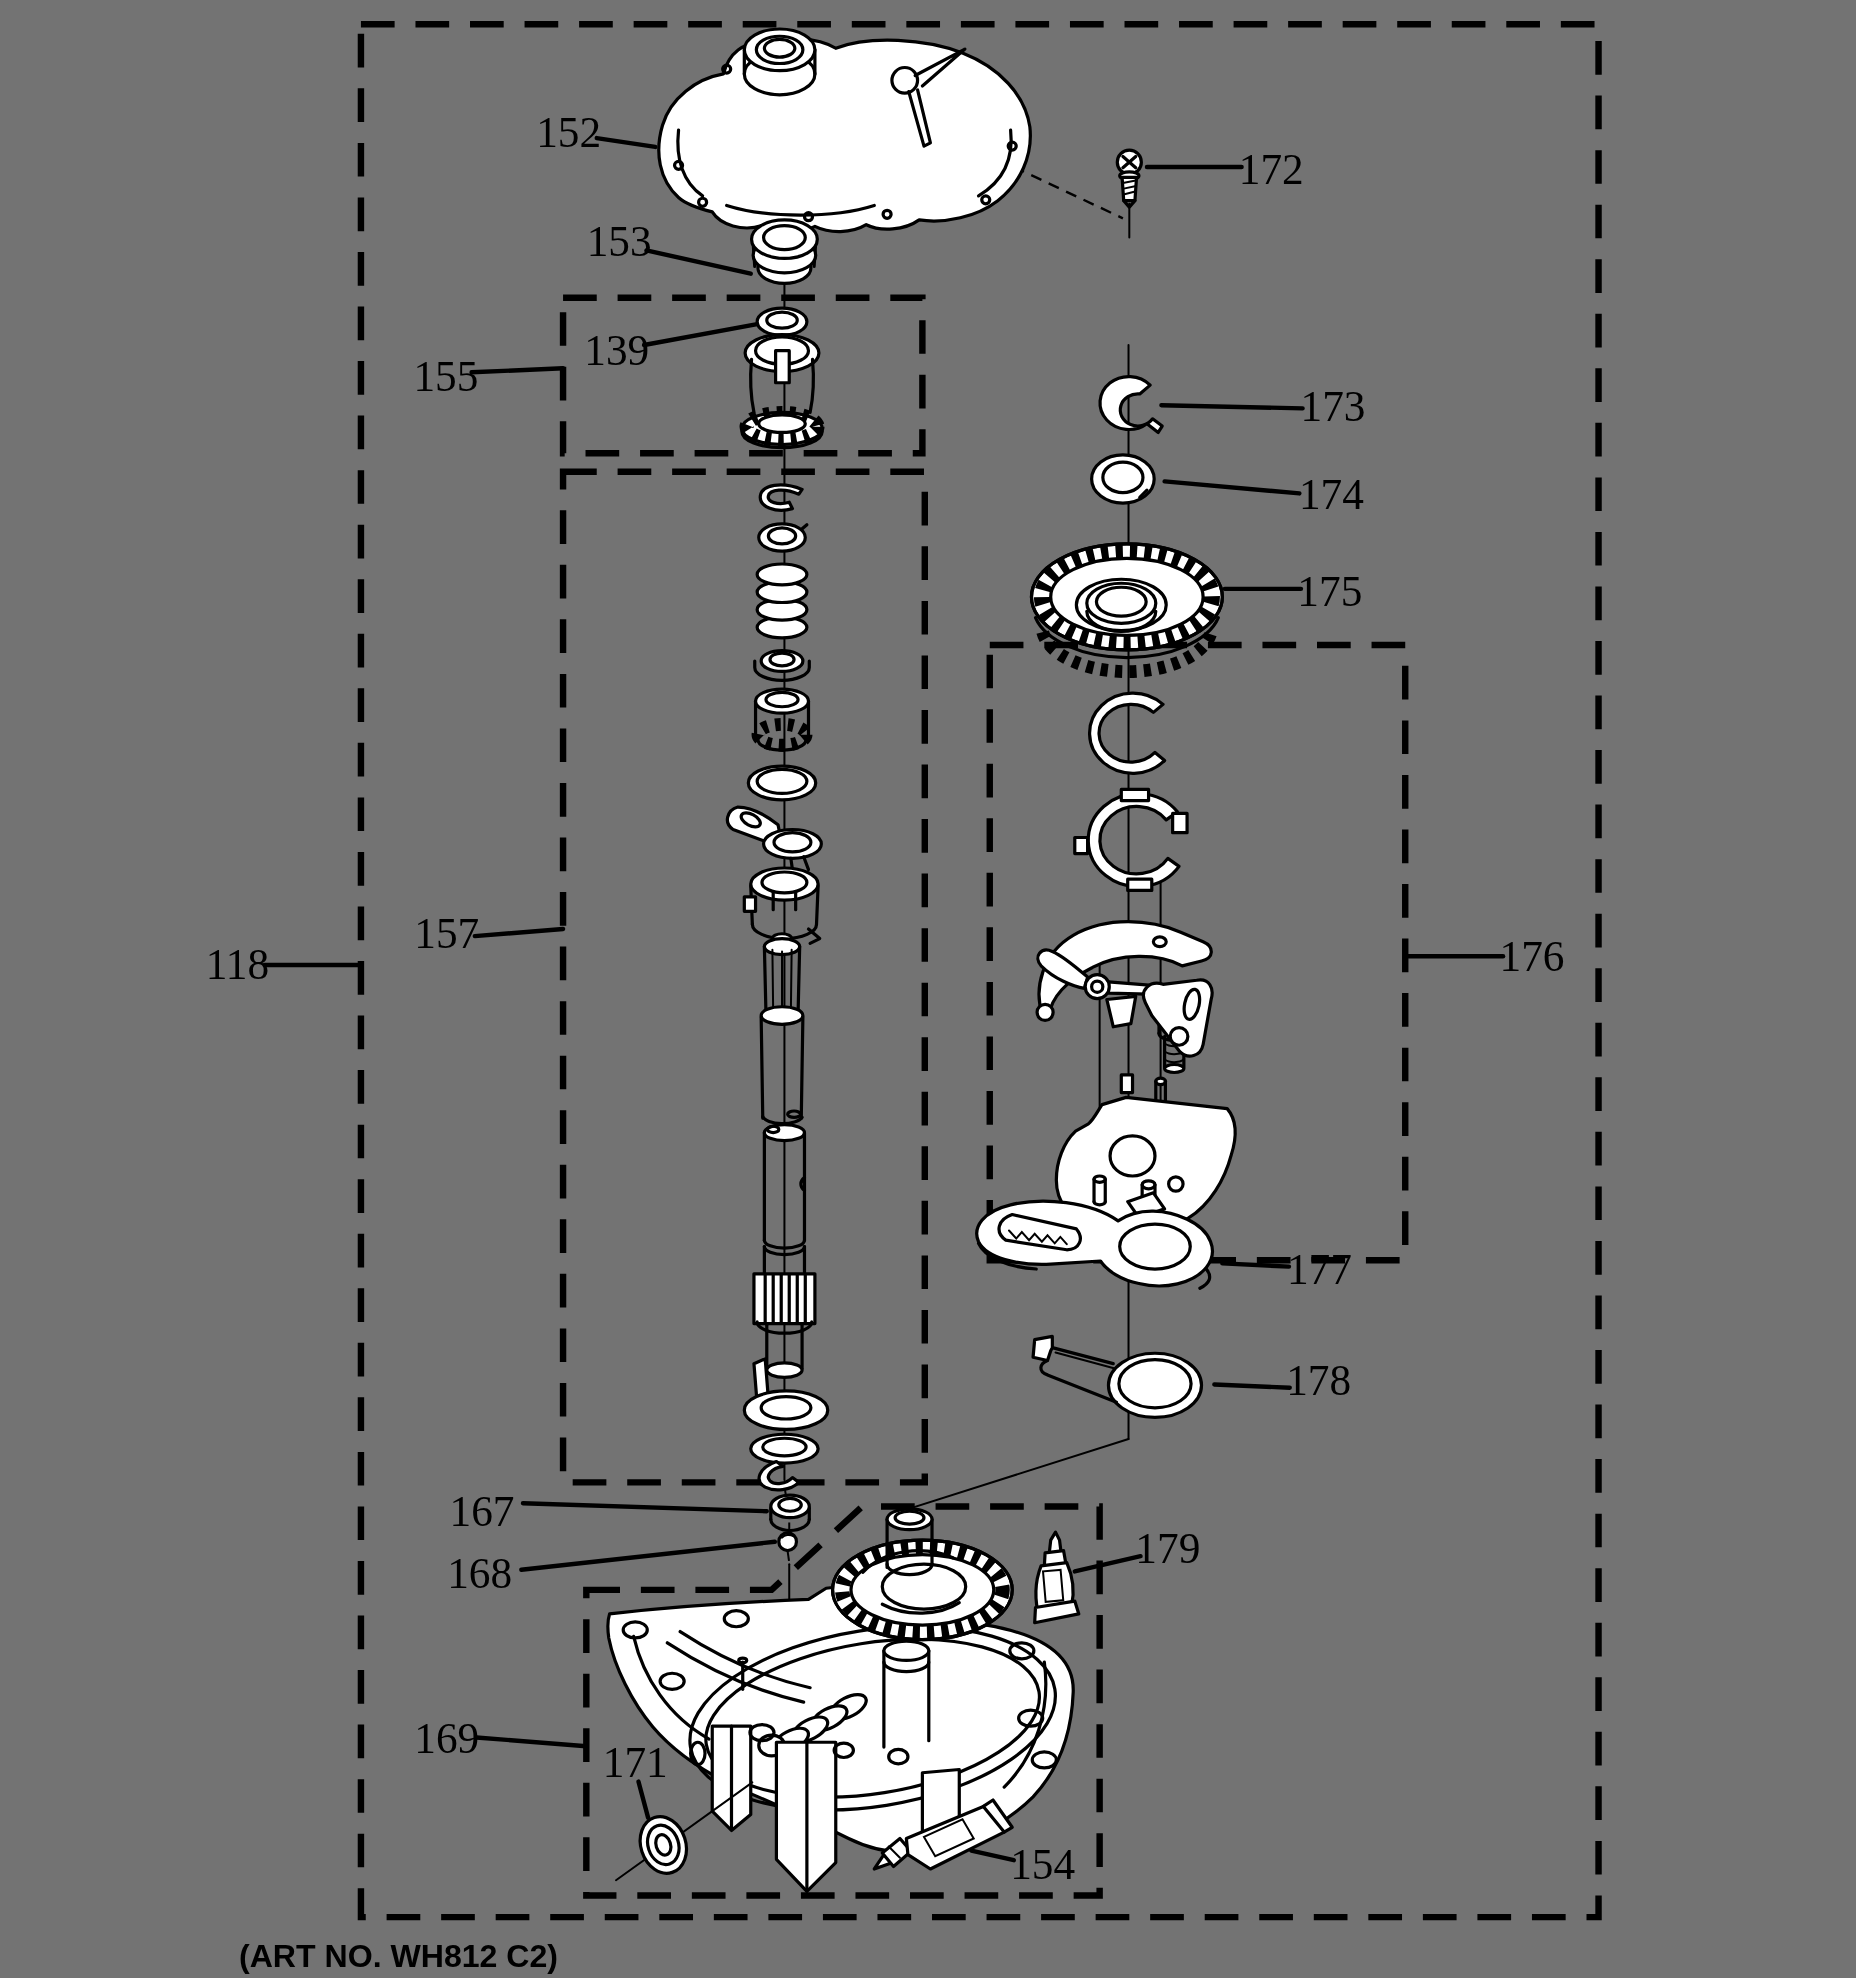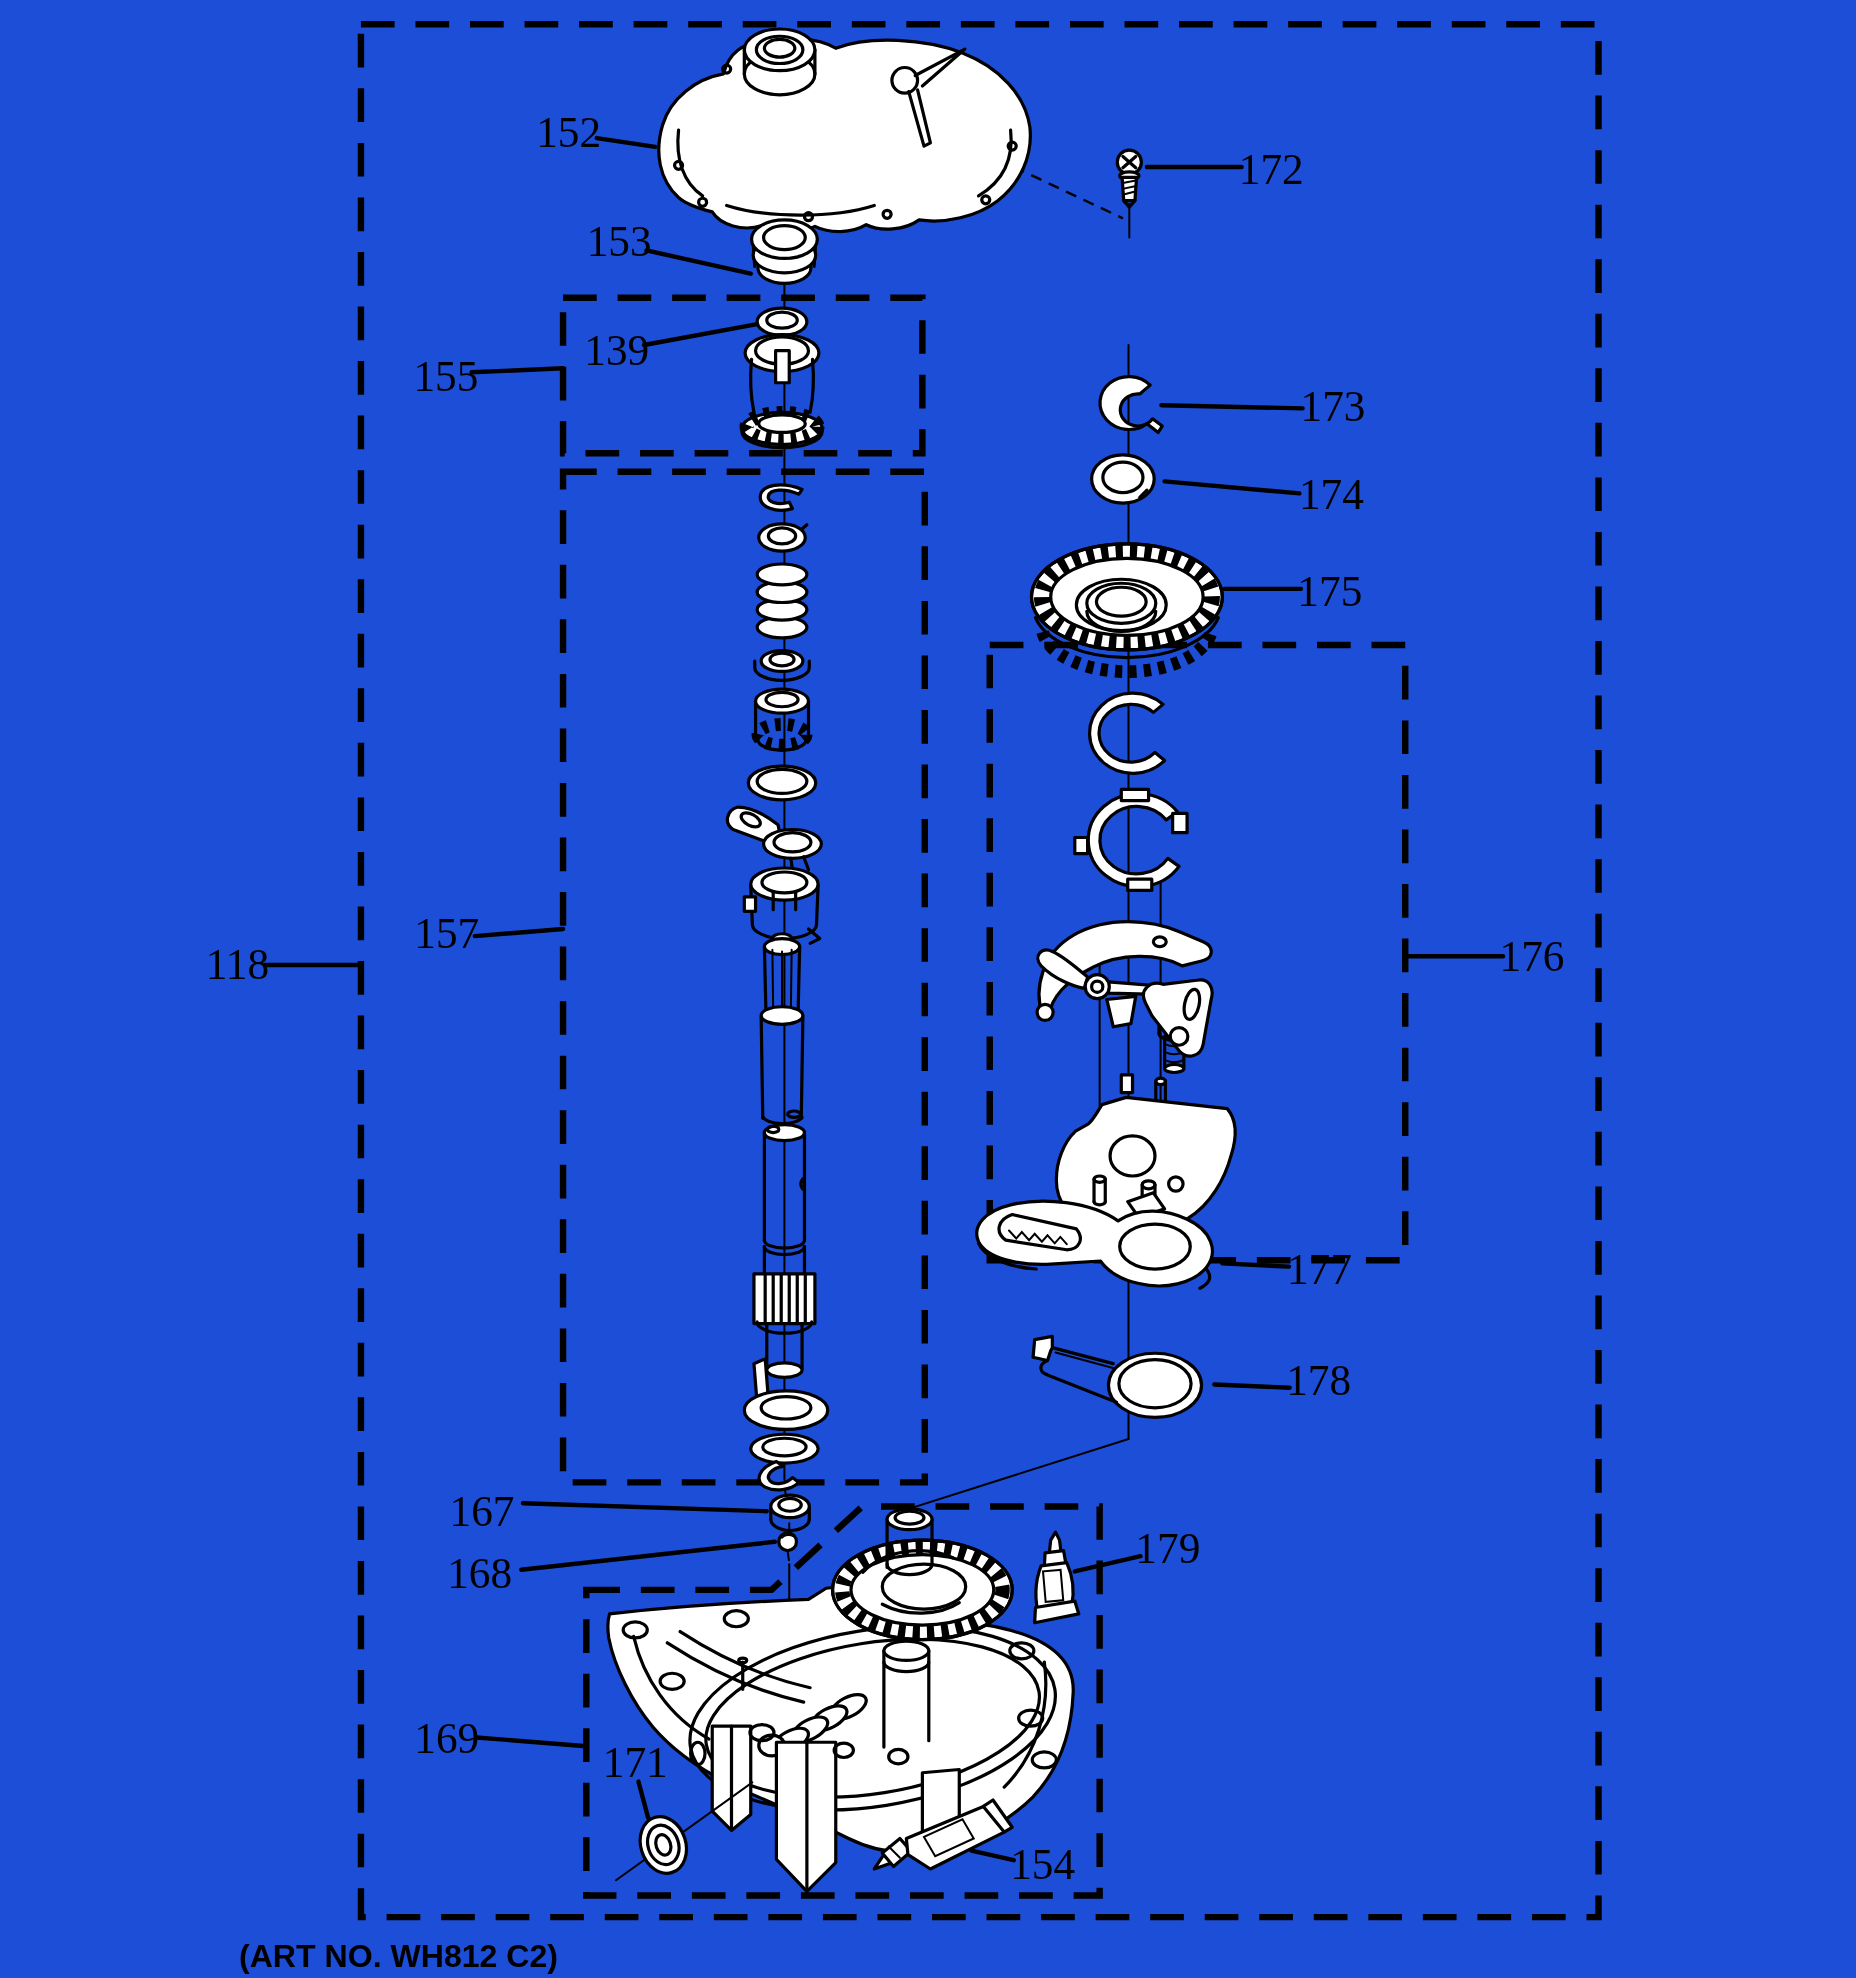--- a/index.html
+++ b/index.html
@@ -1,16 +1,16 @@
 <!DOCTYPE html>
 <html style="font-size:13px"><head>
 <meta charset="utf-8">
 <style>
   html,body{margin:0;padding:0;background:#ffffff;}
-  .stage{width:1856px;height:1979px;position:relative;background:#1d4ed8;overflow:hidden;}
+  .stage{width:1856px;height:1979px;position:relative;background:#737373;overflow:hidden;}
   svg{display:block;}
   
   .ln{stroke:#000;fill:none;stroke-width:4;stroke-linecap:round;stroke-linejoin:round;}
   .thin{stroke:#000;fill:none;stroke-width:2.5;stroke-linecap:round;}
   .fw{fill:#ffffff;stroke:#000;stroke-width:4;stroke-linejoin:round;}
   .dashbox{fill:none;stroke:#000;stroke-width:8;stroke-dasharray:42 26;}
   .leader{stroke:#000;stroke-width:5.5;fill:none;stroke-linecap:round;}
   .dashlead{stroke:#000;stroke-width:3;fill:none;stroke-dasharray:14 10;}
   .dashthin{stroke:#000;fill:none;stroke-width:2.5;stroke-dasharray:12 9;}
   .teeth{fill:none;stroke:#000;}

